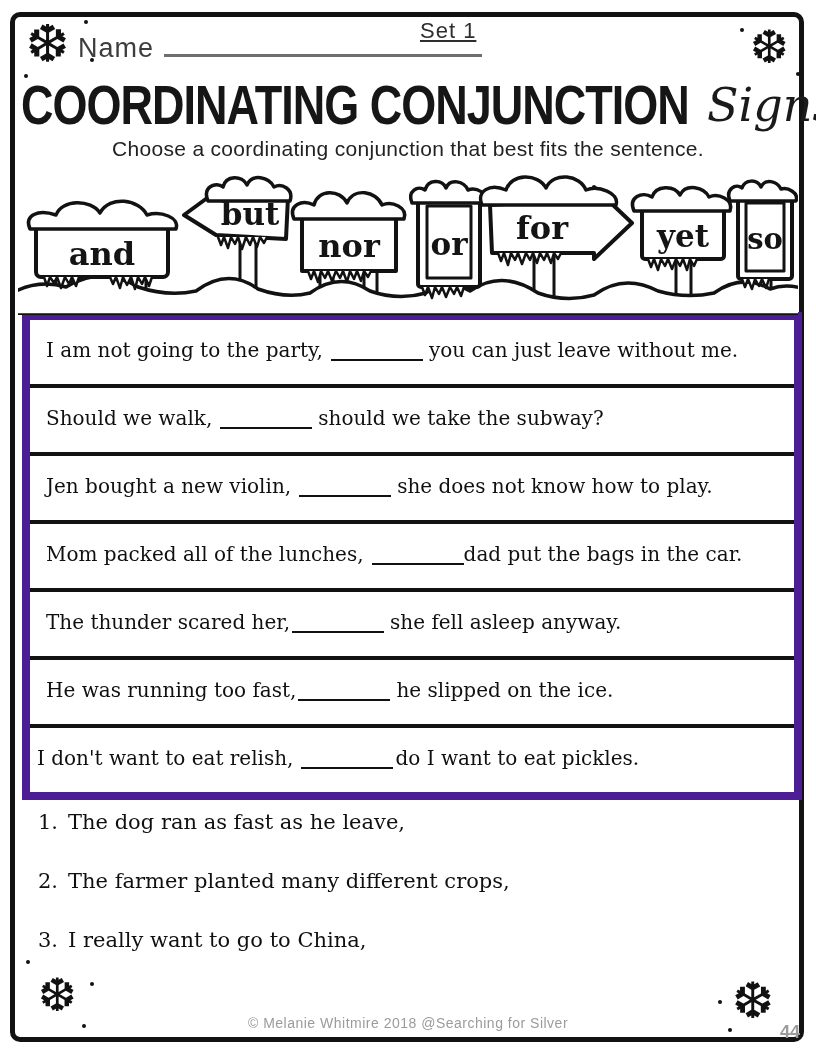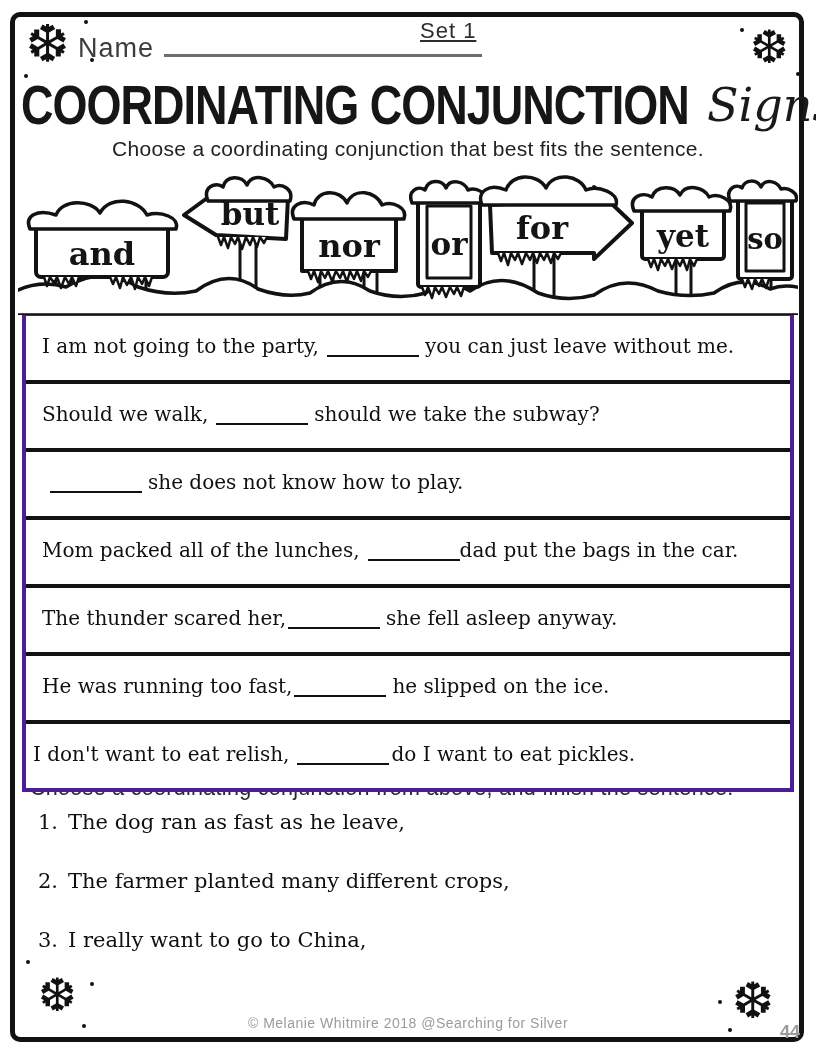--- a/index.html
+++ b/index.html
@@ -21,21 +21,21 @@
               transform:scaleY(1.22);transform-origin:center;color:#161616;}
   .title-script{display:inline-block;font-family:"DejaVu Serif",serif;font-style:italic;
                 font-size:46px;margin-left:14px;color:#1a1a1a;}
   .subtitle{position:absolute;left:0;top:137px;width:100%;text-align:center;
             font-size:21px;color:#222;letter-spacing:.3px;}
   
   .signs-band{position:absolute;left:18px;top:163px;width:780px;height:152px;z-index:3;}
   .signs-band svg{display:block;}
   .sign-text{font-family:"DejaVu Serif",serif;font-weight:bold;fill:#141414;}
   
-  .fill-table{position:absolute;left:22px;top:312px;width:764px;border:4px solid #4c1d95;background:#fff;z-index:1;}
+  .fill-table{position:absolute;left:22px;top:312px;width:764px;border:8px solid #4c1d95;background:#fff;z-index:1;}
   .frow{height:60px;border-bottom:4px solid #121212;display:flex;align-items:center;
         padding:0 10px 4px 16px;font-family:"DejaVu Serif",serif;font-size:20px;color:#101010;}
   .frow:last-child{border-bottom:none;padding-left:7px;}
   .blank{display:inline-block;width:92px;height:20px;border-bottom:2px solid #111;
          margin:0 6px 0 8px;flex:none;}
   
   .section2-heading{position:absolute;left:30px;top:776px;font-size:21.5px;color:#2a2a2a;letter-spacing:.3px;}
   .finish-items{position:absolute;left:38px;top:810px;display:flex;flex-direction:column;gap:35px;
                 font-family:"DejaVu Serif",serif;font-size:21px;color:#101010;}
   .fitem{display:flex;gap:10px;}
@@ -160,20 +160,21 @@
       <span>I am not going to the party,</span>
       <span class="blank"></span>
       <span>you can just leave without me.</span>
     </div>
     <div class="frow">
       <span>Should we walk,</span>
       <span class="blank"></span>
       <span>should we take the subway?</span>
     </div>
     <div class="frow">
+      <span>Jen bought a new violin,</span>
       <span class="blank"></span>
       <span>she does not know how to play.</span>
     </div>
     <div class="frow">
       <span>Mom packed all of the lunches,</span>
       <span class="blank" style="margin-right:0;"></span>
       <span>dad put the bags in the car.</span>
     </div>
     <div class="frow">
       <span>The thunder scared her,</span>

